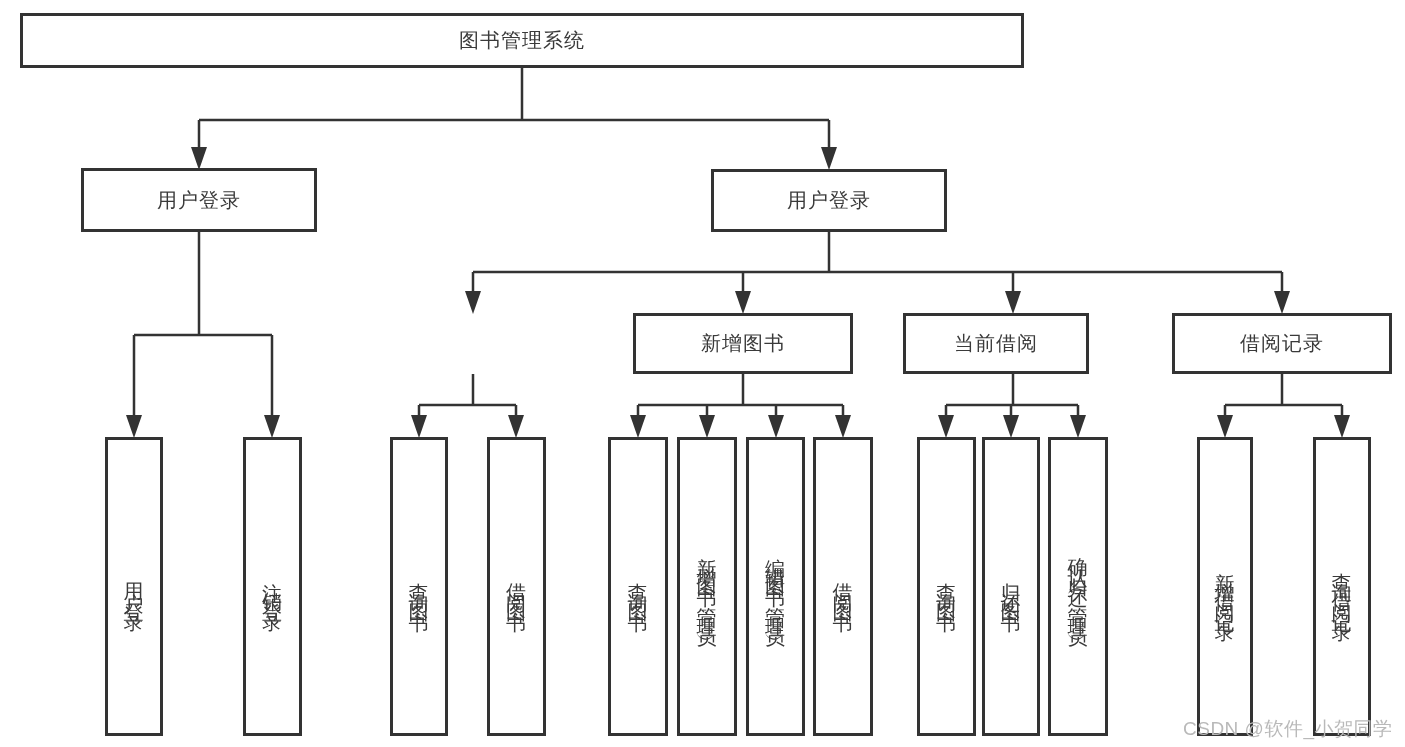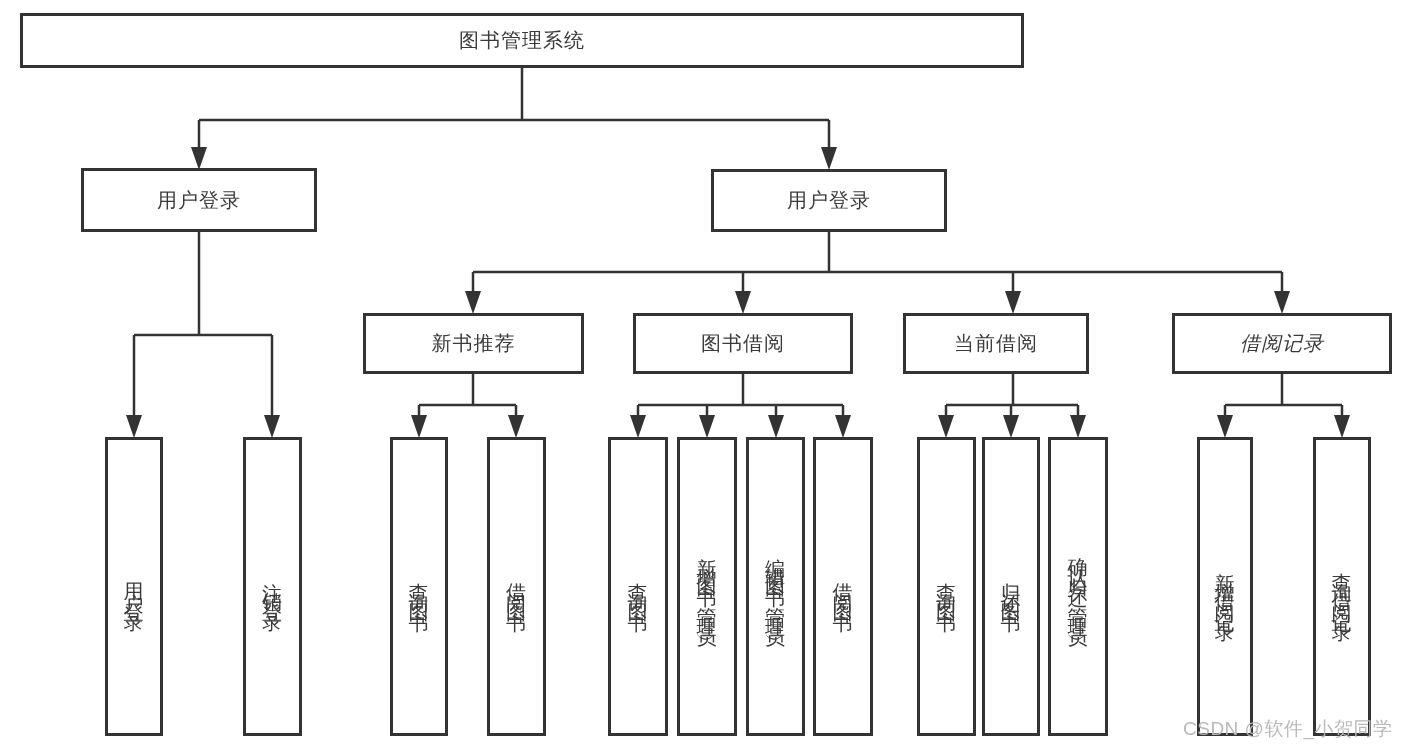--- a/index.html
+++ b/index.html
@@ -111,30 +111,27 @@
     <span>图书管理系统</span>
   </div>
 
   <div class="node h" style="left:81px;top:168px;width:236px;height:64px;">
     <span>用户登录</span>
   </div>
   <div class="node h" style="left:711px;top:169px;width:236px;height:63px;">
     <span>用户登录</span>
   </div>
 
-  <div class="node h" style="left:363px;top:313px;width:221px;height:61px;">
-    <span>新书推荐</span>
-  </div>
   <div class="node h" style="left:633px;top:313px;width:220px;height:61px;">
-    <span>图书借阅</span>
+    <span>新增图书</span>
   </div>
   <div class="node h" style="left:903px;top:313px;width:186px;height:61px;">
     <span>当前借阅</span>
   </div>
-  <div class="node h" style="left:1172px;top:313px;width:220px;height:61px;font-style:italic;">
+  <div class="node h" style="left:1172px;top:313px;width:220px;height:61px;">
     <span>借阅记录</span>
   </div>
 
   <div class="node v" style="left:105px;top:437px;width:58px;height:299px;">
     <span>用户登录</span>
   </div>
   <div class="node v" style="left:243px;top:437px;width:59px;height:299px;">
     <span>注销登录</span>
   </div>
 

